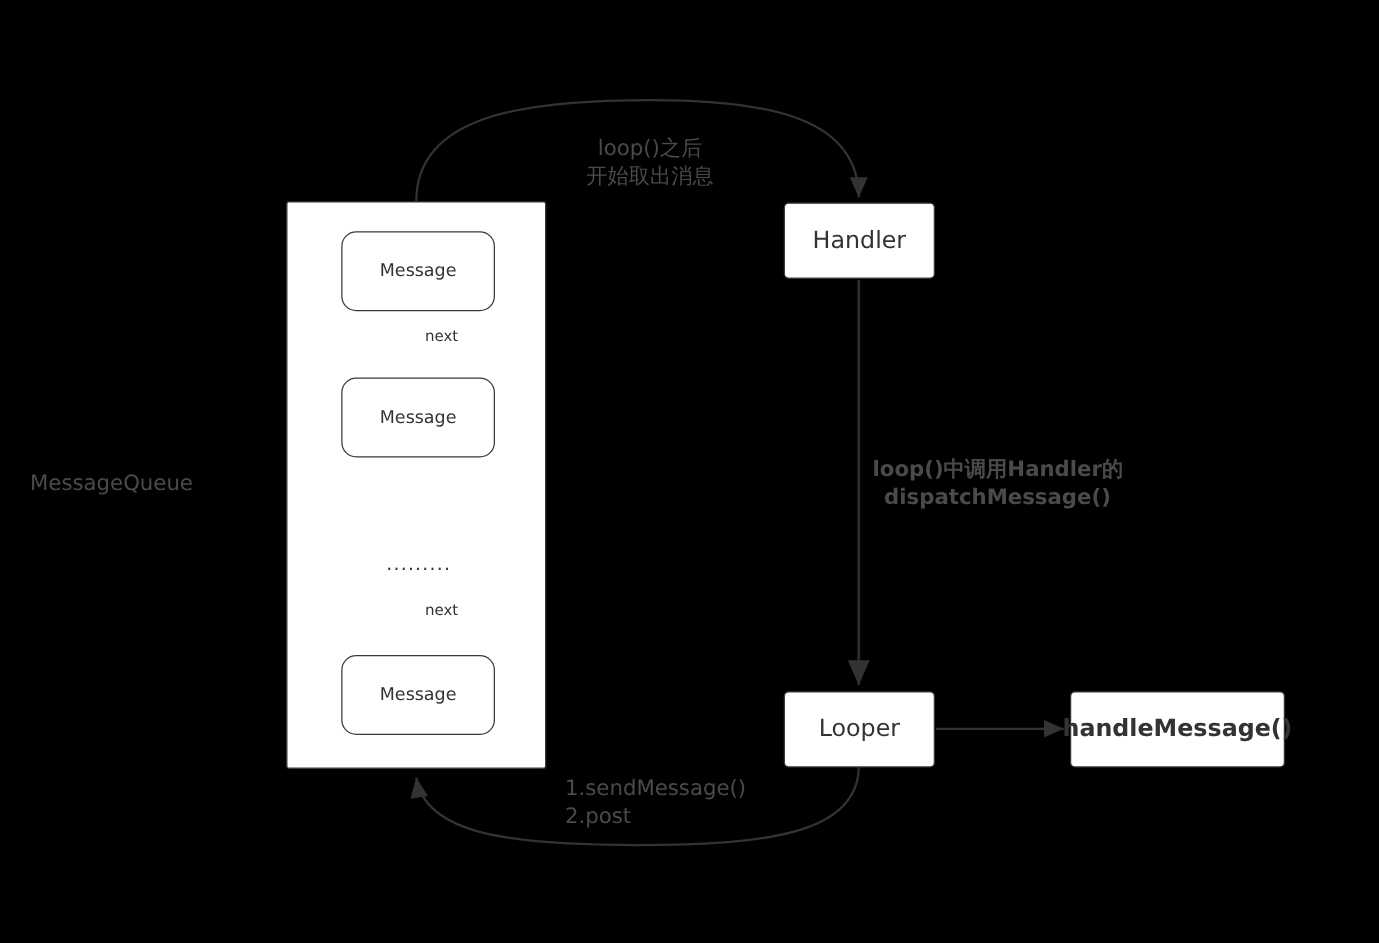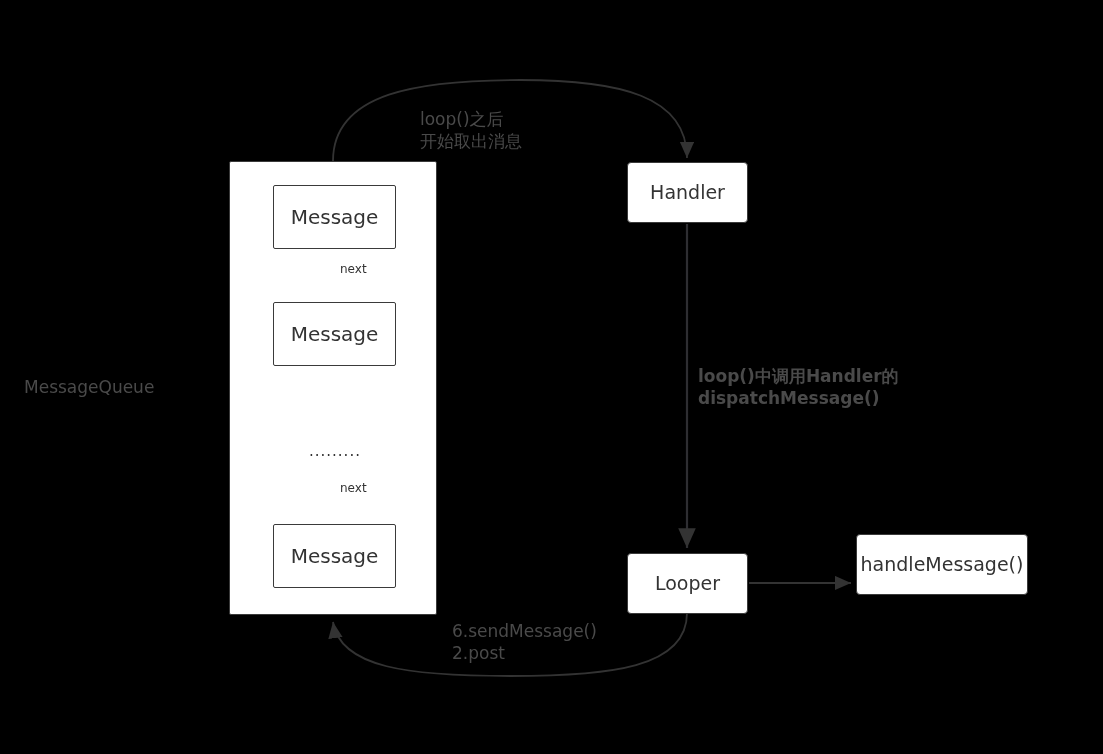--- a/index.html
+++ b/index.html
@@ -40,31 +40,31 @@
     white-space: nowrap;
   }
   .queue-container {
     position: absolute;
     background: #ffffff;
     border: 1.6px solid #3a3a3a;
     border-radius: 2px;
     box-sizing: border-box;
   }
   .msg-node {
-    border-radius: 2px;
-    font-size: 20px;
+    border-radius: 12px;
+    font-size: 14px;
   }
   .edge-label {
     position: absolute;
     color: #4a4a4a;
     font-size: 17px;
     line-height: 1.32;
     white-space: pre;
   }
-  .edge-label.center { text-align: left; }
+  .edge-label.center { text-align: center; }
   .edge-label.left { text-align: left; }
   .edge-label.right { text-align: left; }
   .inner-label {
     position: absolute;
     color: #333333;
     font-size: 12px;
     line-height: 1.2;
     white-space: nowrap;
   }
   .dots {
@@ -119,21 +119,21 @@
   <div class="dots" style="left:309px; top:444px;">.........</div>
 
   <div class="inner-label" style="left:340px; top:481px;">next</div>
 
   <div class="node msg-node" style="left:273px; top:524px; width:123px; height:64px;">Message</div>
 
   <div class="node" style="left:627px; top:162px; width:121px; height:61px;">Handler</div>
 
   <div class="node" style="left:627px; top:553px; width:121px; height:61px;">Looper</div>
 
-  <div class="node" style="left:856px; top:534px; width:172px; height:61px;">handleMessage()</div>
+  <div class="node" style="left:856px; top:553px; width:172px; height:61px;font-weight:bold;">handleMessage()</div>
 
   <div class="edge-label center" style="left:420px; top:108px; width:200px;"><span>loop()之后</span><br><span>开始取出消息</span></div>
 
   <div class="edge-label center" style="left:698px; top:365px; width:200px;font-weight:bold;"><span>loop()中调用Handler的</span><br><span>dispatchMessage()</span></div>
 
-  <div class="edge-label left" style="left:452px; top:620px; width:220px;"><span>6.sendMessage()</span><br><span>2.post</span></div>
+  <div class="edge-label left" style="left:452px; top:620px; width:220px;"><span>1.sendMessage()</span><br><span>2.post</span></div>
 
 </div>
 
 </body></html>

